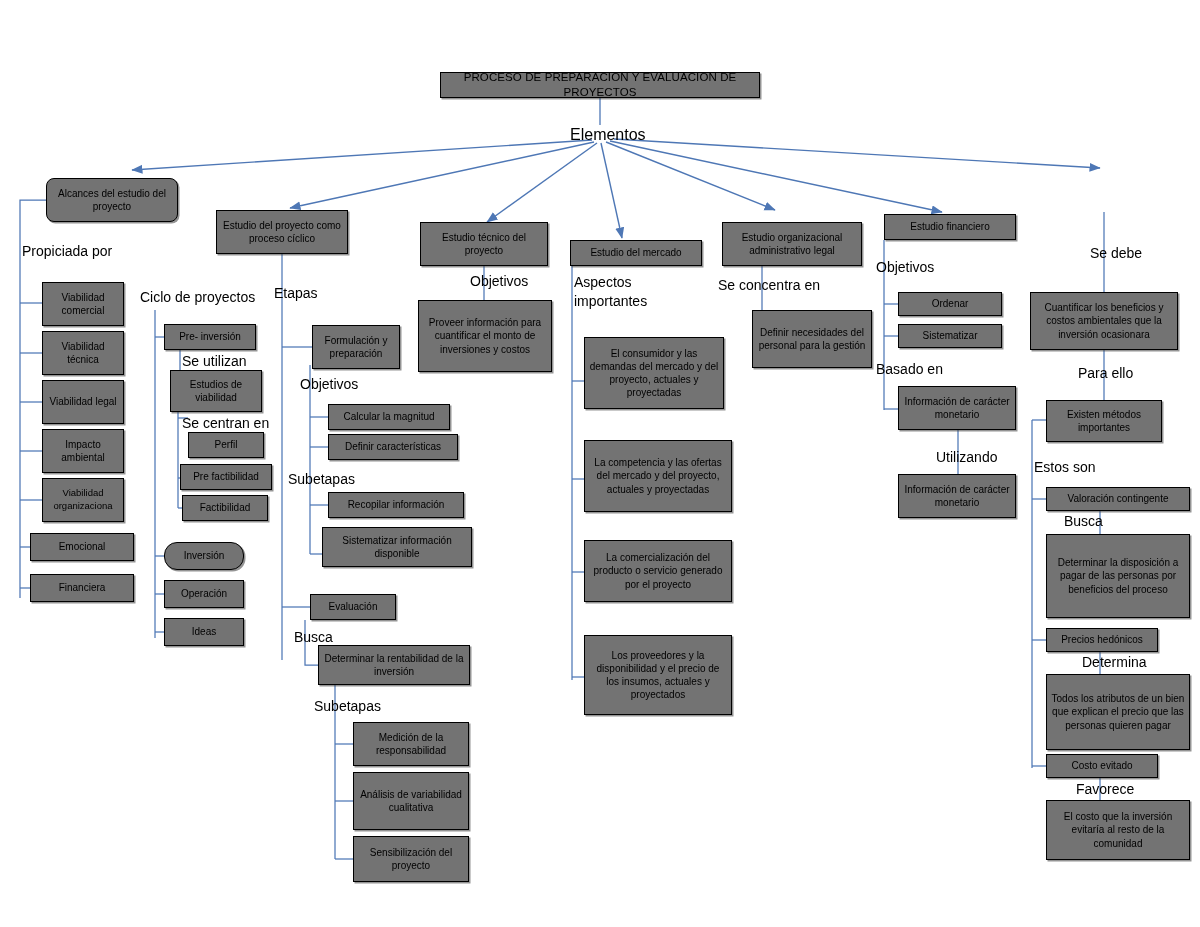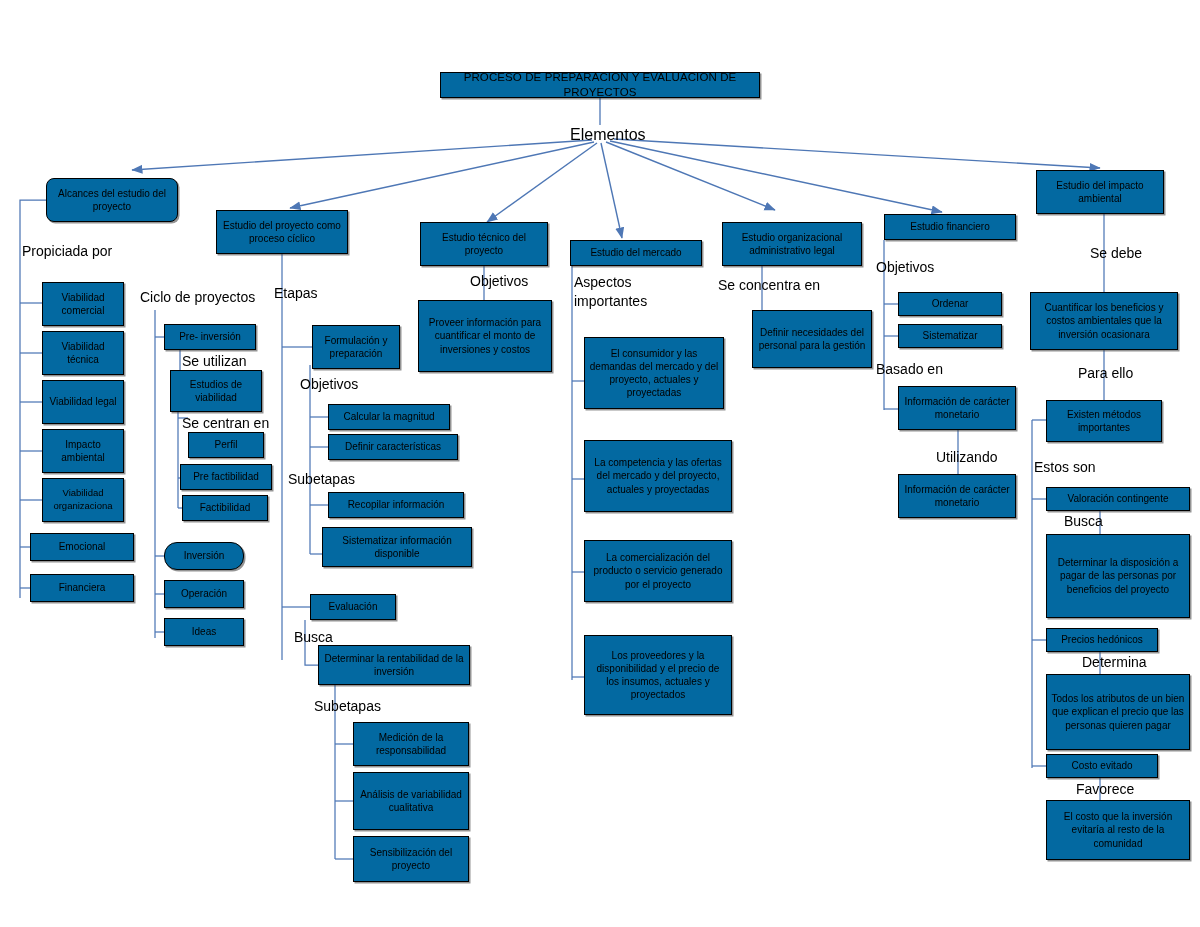--- a/index.html
+++ b/index.html
@@ -17,21 +17,21 @@
   svg#wires{
     position:absolute;
     left:0;top:0;
     width:1200px;height:927px;
     pointer-events:none;
   }
   .node{
     position:absolute;
     box-sizing:border-box;
     border:1px solid #000000;
-    background:#0369a1;
+    background:#737373;
     display:flex;
     align-items:center;
     justify-content:center;
     text-align:center;
     line-height:1.32;
     padding:2px 4px;
     box-shadow:1.5px 1.5px 0 rgba(60,60,60,0.55);
     z-index:2;
   }
   .node span{display:block;width:100%;}
@@ -293,39 +293,36 @@
     </div>
   <div class="plain" style="left:876px;top:360px;"><span>Basado en</span></div>
   <div class="node n10" style="left:898px;top:386px;width:118px;height:44px;">
       <span>Información de carácter monetario</span>
     </div>
   <div class="plain" style="left:936px;top:448px;"><span>Utilizando</span></div>
   <div class="node n10" style="left:898px;top:474px;width:118px;height:44px;">
       <span>Información de carácter monetario</span>
     </div>
 
-  <div class="node n10" style="left:1036px;top:170px;width:128px;height:44px;">
-      <span>Estudio del impacto ambiental</span>
-    </div>
   <div class="plain" style="left:1090px;top:244px;"><span>Se debe</span></div>
   <div class="node n10" style="left:1030px;top:292px;width:148px;height:58px;">
       <span>Cuantificar los beneficios y costos ambientales que la inversión ocasionara</span>
     </div>
   <div class="plain" style="left:1078px;top:364px;"><span>Para ello</span></div>
   <div class="node n10" style="left:1046px;top:400px;width:116px;height:42px;">
       <span>Existen métodos importantes</span>
     </div>
   <div class="plain" style="left:1034px;top:458px;"><span>Estos son</span></div>
 
   <div class="node n10" style="left:1046px;top:487px;width:144px;height:24px;">
       <span>Valoración contingente</span>
     </div>
   <div class="plain" style="left:1064px;top:512px;"><span>Busca</span></div>
   <div class="node n10" style="left:1046px;top:534px;width:144px;height:84px;">
-      <span>Determinar la disposición a pagar de las personas por beneficios del proyecto</span>
+      <span>Determinar la disposición a pagar de las personas por beneficios del proceso</span>
     </div>
 
   <div class="node n10" style="left:1046px;top:628px;width:112px;height:24px;">
       <span>Precios hedónicos</span>
     </div>
   <div class="plain" style="left:1082px;top:653px;"><span>Determina</span></div>
   <div class="node n10" style="left:1046px;top:674px;width:144px;height:76px;">
       <span>Todos los atributos de un bien que explican el precio que las personas quieren pagar</span>
     </div>
 

